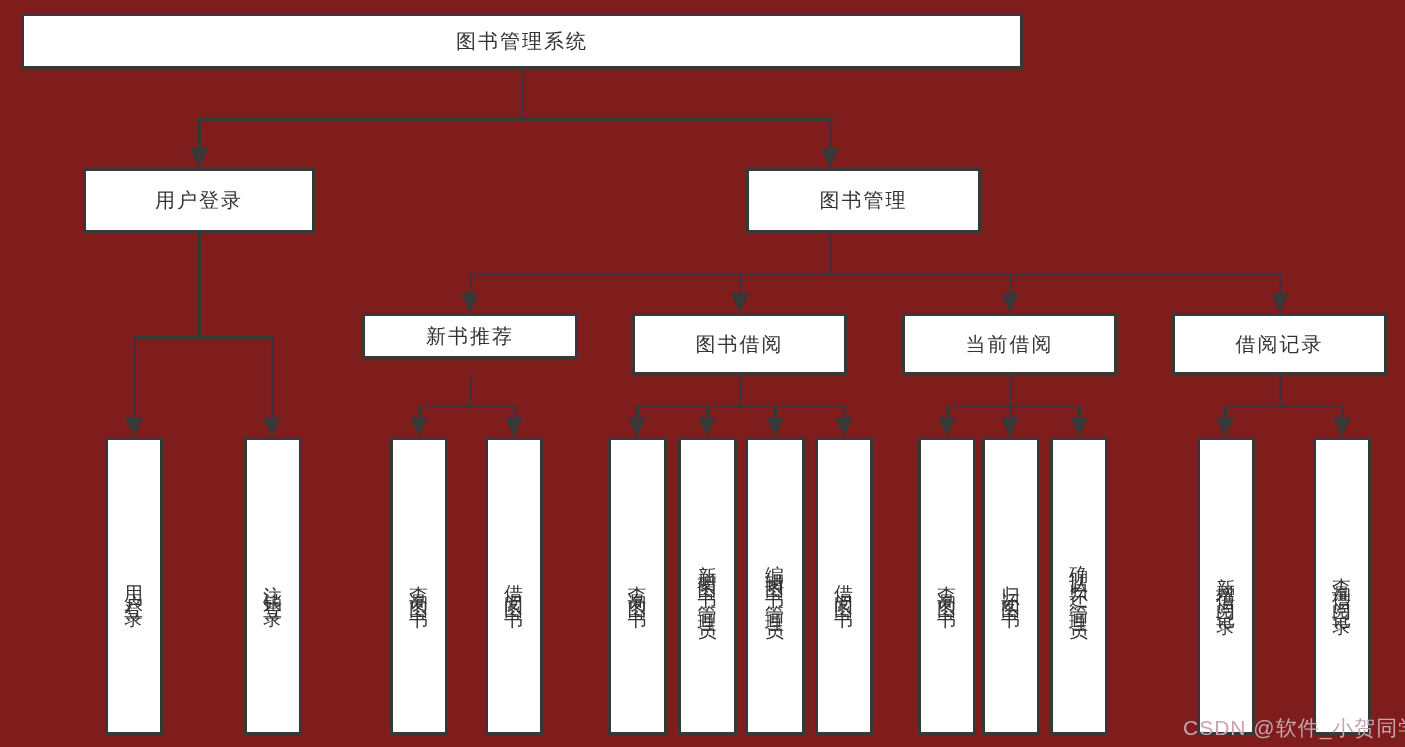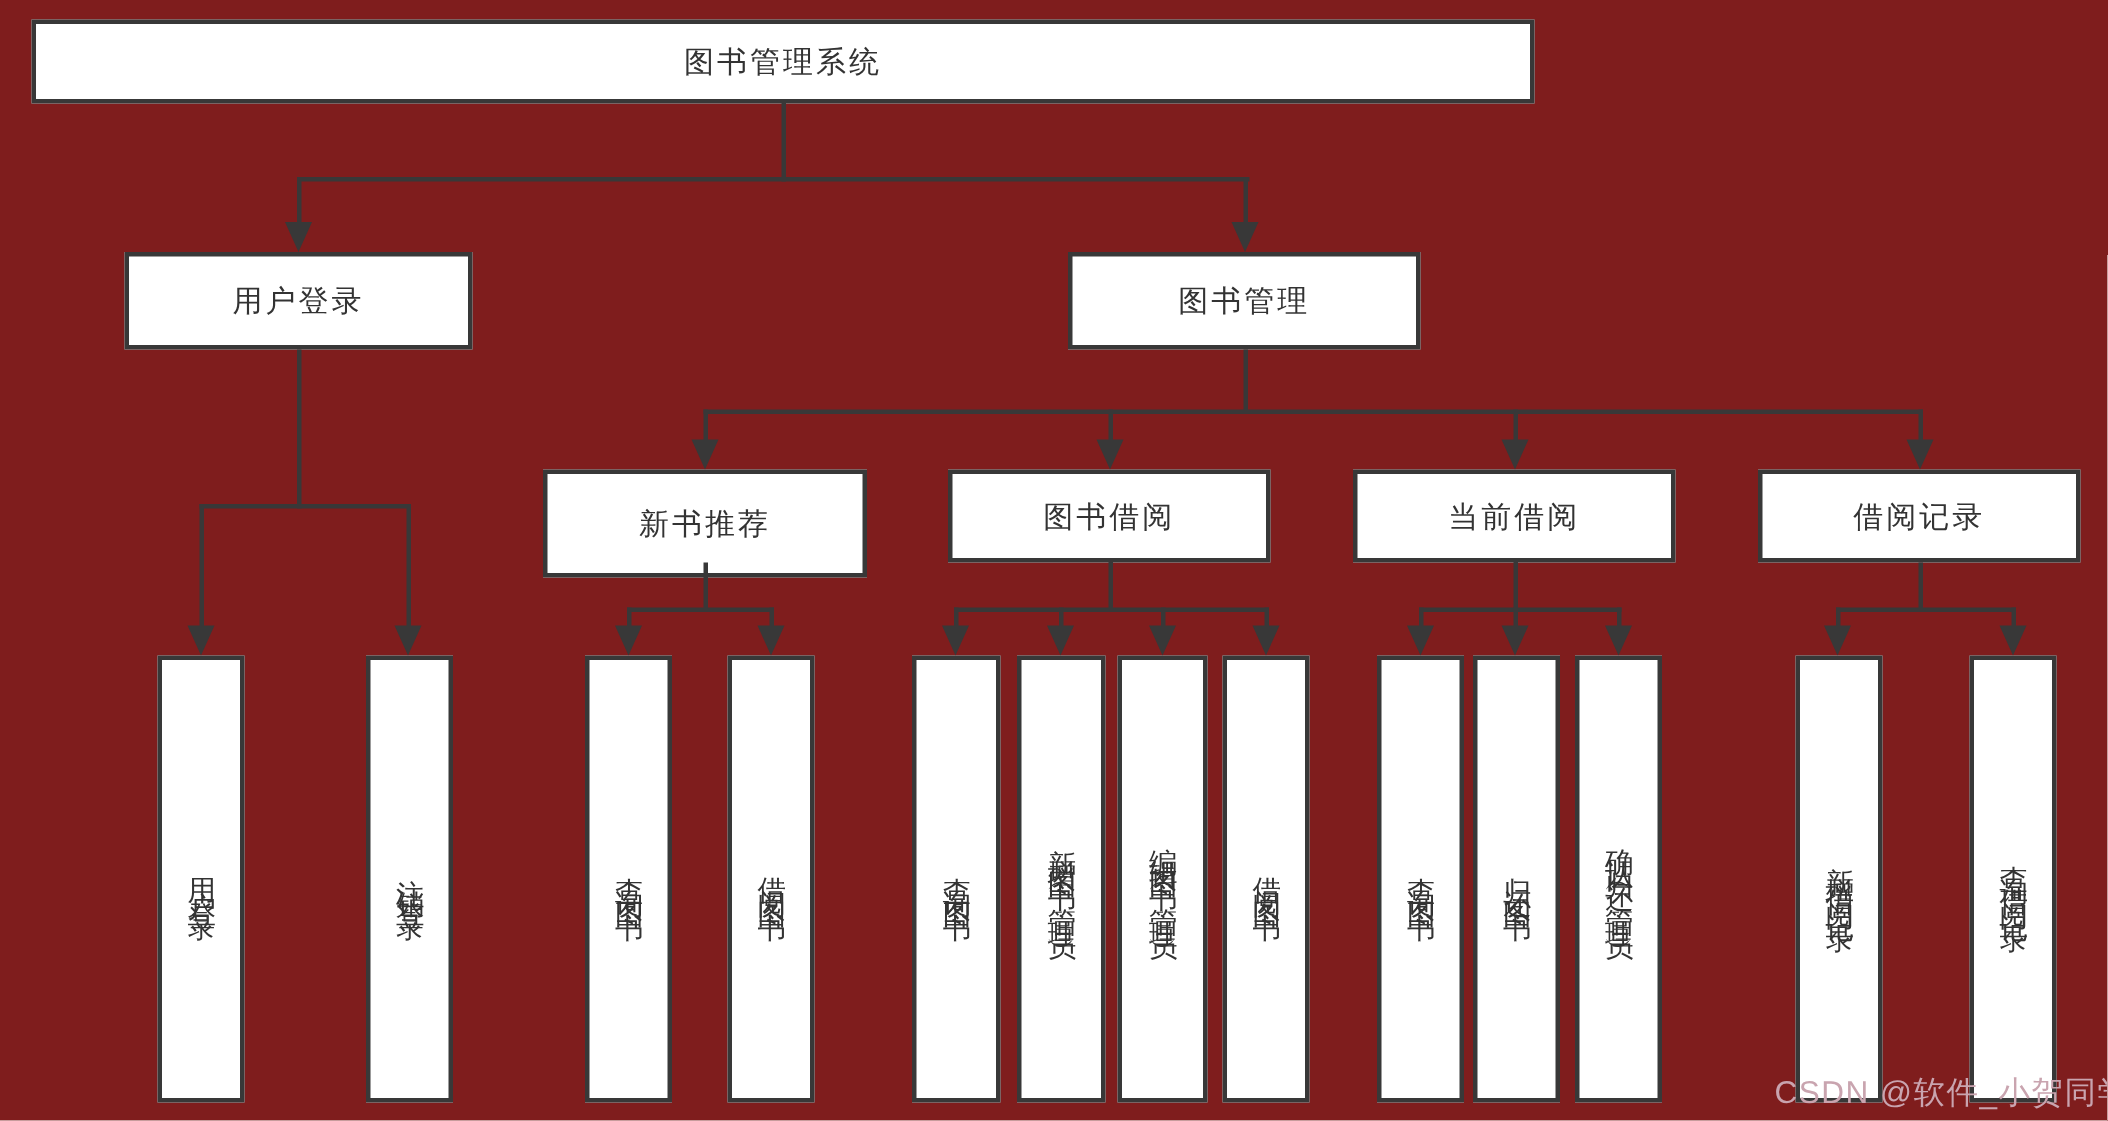--- a/index.html
+++ b/index.html
@@ -53,23 +53,23 @@
   }
 </style>
 </head>
 <body>
 
 <div class="canvas">
 
   <div class="box" style="left:21px;top:13px;width:1002px;height:56px;">图书管理系统</div>
 
   <div class="box" style="left:83px;top:168px;width:232px;height:65px;">用户登录</div>
-  <div class="box" style="left:712px;top:168px;width:235px;height:65px;">图书管理</div>
+  <div class="box" style="left:746px;top:168px;width:235px;height:65px;">图书管理</div>
 
-  <div class="box" style="left:362px;top:313px;width:216px;height:72px;">新书推荐</div>
+  <div class="box" style="left:362px;top:313px;width:216px;height:46px;">新书推荐</div>
   <div class="box" style="left:902px;top:313px;width:215px;height:62px;">当前借阅</div>
   <div class="box" style="left:632px;top:313px;width:215px;height:62px;">图书借阅</div>
   <div class="box" style="left:1172px;top:313px;width:215px;height:62px;">借阅记录</div>
 
   <div class="vbox" style="left:105px;top:437px;width:58px;height:298px;">用户登录</div>
   <div class="vbox" style="left:244px;top:437px;width:58px;height:298px;">注销登录</div>
 
   <div class="vbox" style="left:390px;top:437px;width:58px;height:298px;">查询图书</div>
   <div class="vbox" style="left:485px;top:437px;width:58px;height:298px;">借阅图书</div>
 

